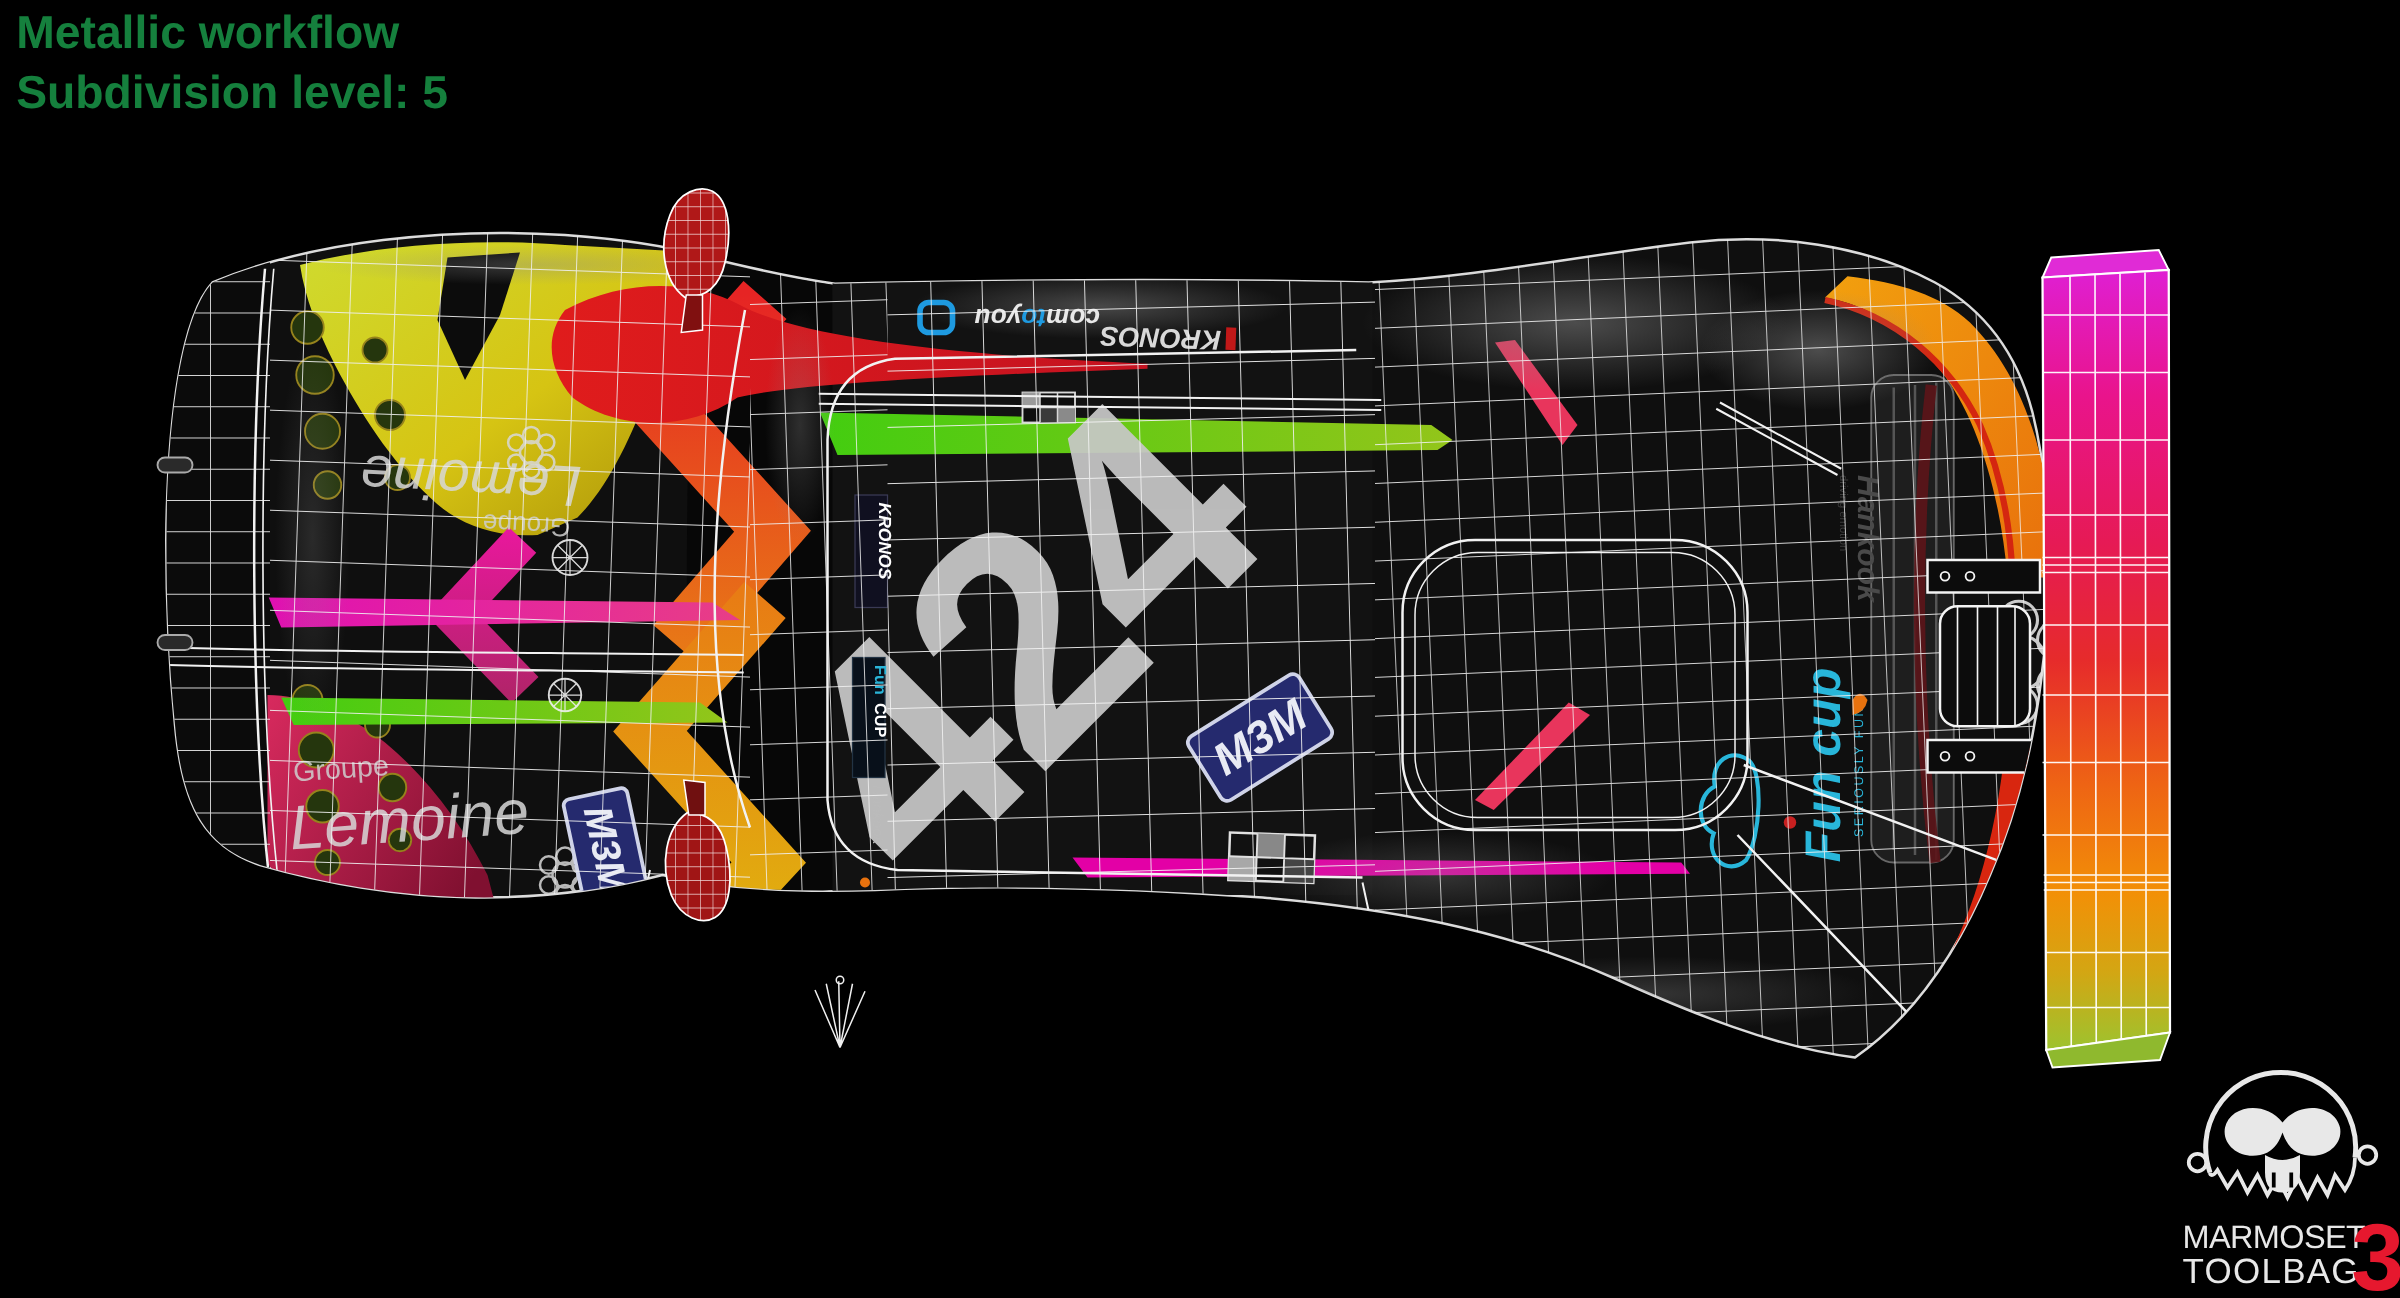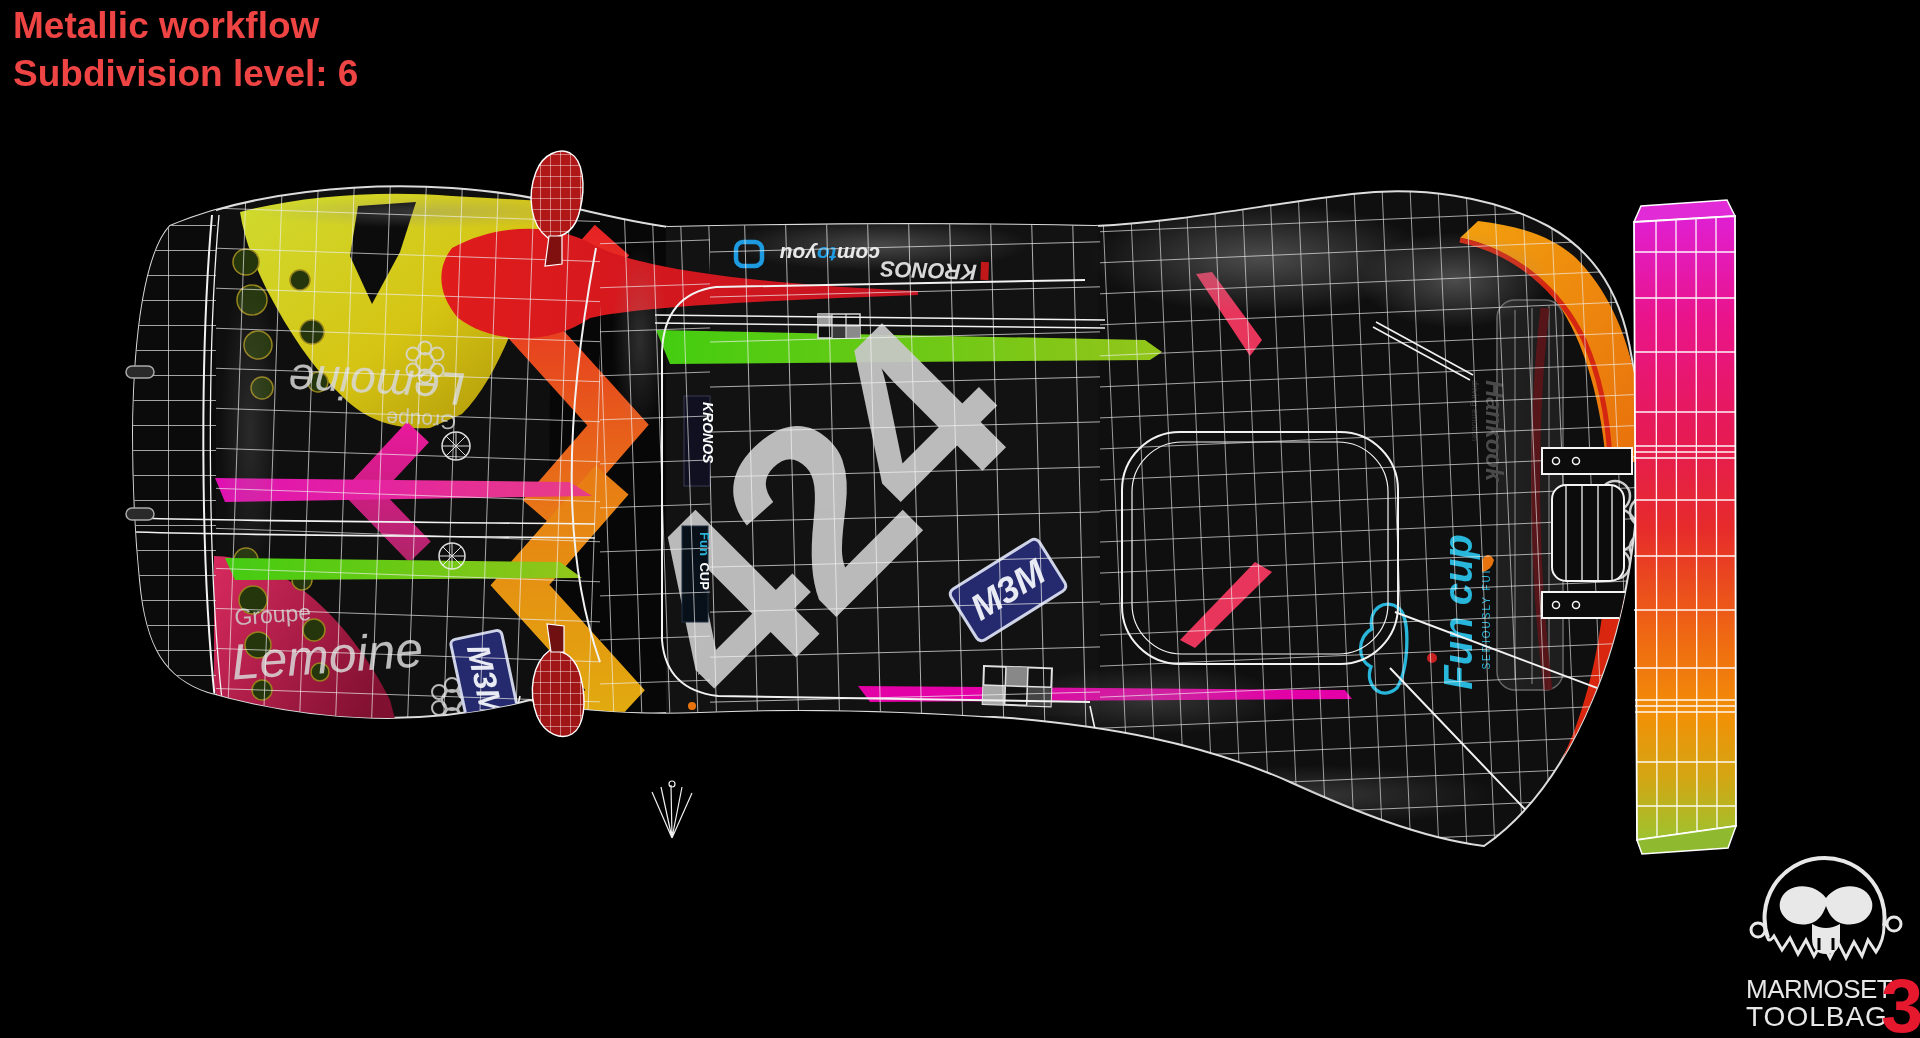--- a/index.html
+++ b/index.html
@@ -1,31 +1,31 @@
 <!DOCTYPE html>
 <html><head>
 <meta charset="utf-8">
 <style>
   html,body{margin:0;padding:0;background:#000;}
   #stage{position:relative;width:1920px;height:1038px;background:#000;overflow:hidden;
          font-family:"Liberation Sans",sans-serif;}
-  #overlay-title{position:absolute;left:13px;top:2px;color:#ef4444;font-weight:bold;
+  #overlay-title{position:absolute;left:13px;top:2px;color:#15803d;font-weight:bold;
                  font-size:37px;line-height:48px;letter-spacing:0;z-index:5;}
   #viewport{position:absolute;left:0;top:0;z-index:1;}
   #watermark{position:absolute;left:1738px;top:826px;width:182px;height:212px;z-index:6;}
   .wm-text{fill:#e8e8e8;font-family:"Liberation Sans",sans-serif;}
 </style>
 </head>
 <body>
 
 <div id="stage">
 
   <div id="overlay-title">
     <div>Metallic workflow</div>
-    <div>Subdivision level: 6</div>
+    <div>Subdivision level: 5</div>
   </div>
 
   <svg id="viewport" width="1920" height="1038" viewBox="0 0 1920 1038">
     <defs>
       <linearGradient id="wingGrad" gradientUnits="userSpaceOnUse" x1="0" y1="216" x2="0" y2="840">
         <stop offset="0" stop-color="#df1fd3"></stop>
           <stop offset="0.16" stop-color="#e9148c"></stop>
         <stop offset="0.35" stop-color="#e61a55"></stop>
           <stop offset="0.5" stop-color="#e62b2b"></stop>
         <stop offset="0.66" stop-color="#ee6414"></stop>

